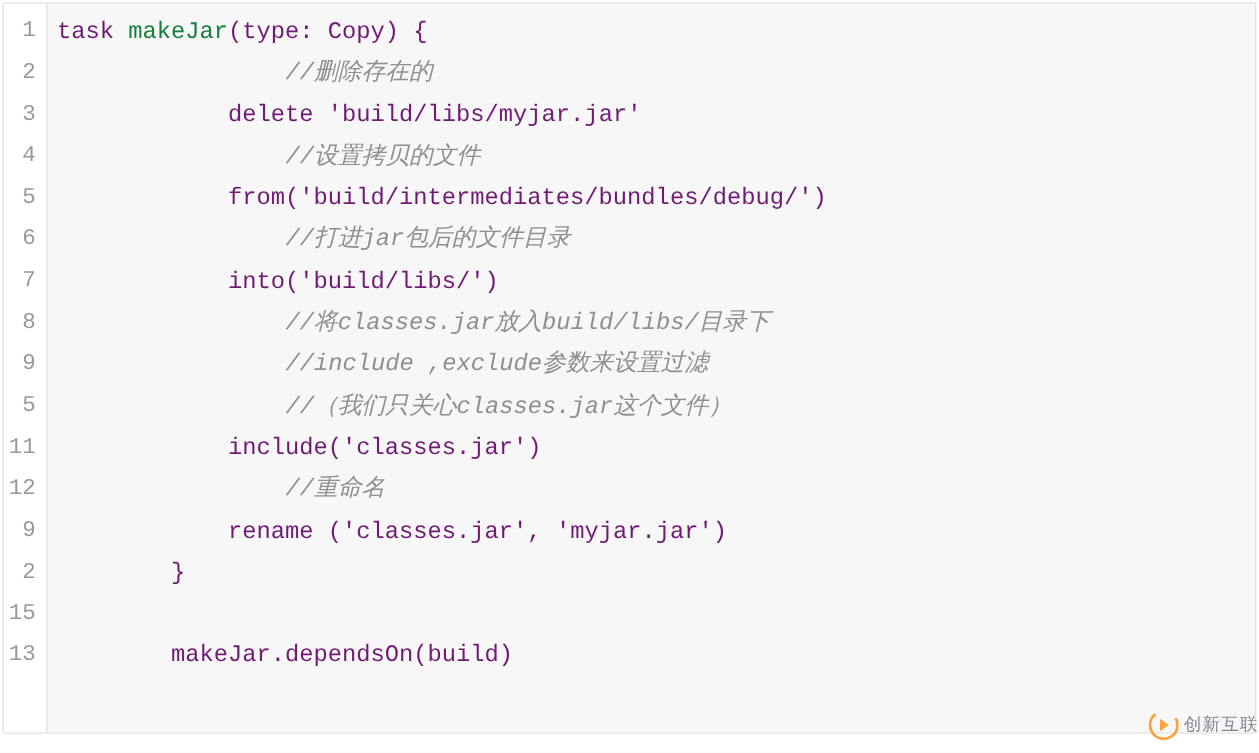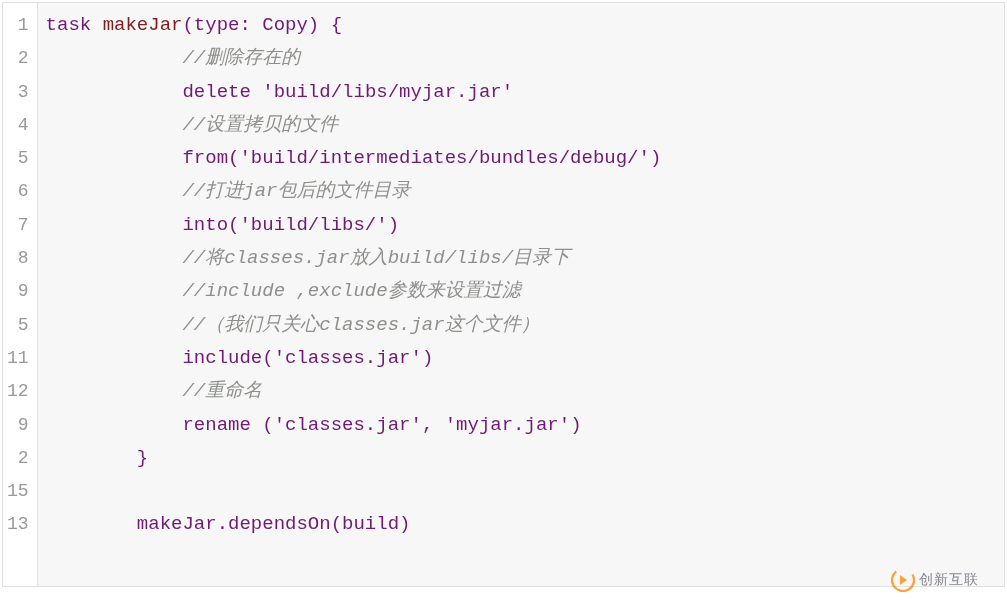--- a/index.html
+++ b/index.html
@@ -44,36 +44,37 @@
       font-size: 19px;
       line-height: 33.3px;
       white-space: pre;
       overflow: hidden;
     }
     .code-line {
       height: 33.3px;
       color: #333333;
     }
     .tk-fn {
-      color: #7f1d1d;
+      color: #15803d;
     }
     .tk-str {
       color: #701a75;
     }
     .tk-comment {
       color: #8e908c;
       font-style: italic;
+      margin-left: 46px;
     }
     .tk-plain {
       color: #701a75;
     }
     .watermark {
       position: absolute;
       bottom: 10px;
-      right: 28px;
+      right: 0;
       display: flex;
       align-items: center;
       gap: 4px;
       opacity: 0.85;
     }
     .watermark .logo {
       width: 24px;
       height: 24px;
       position: relative;
     }

